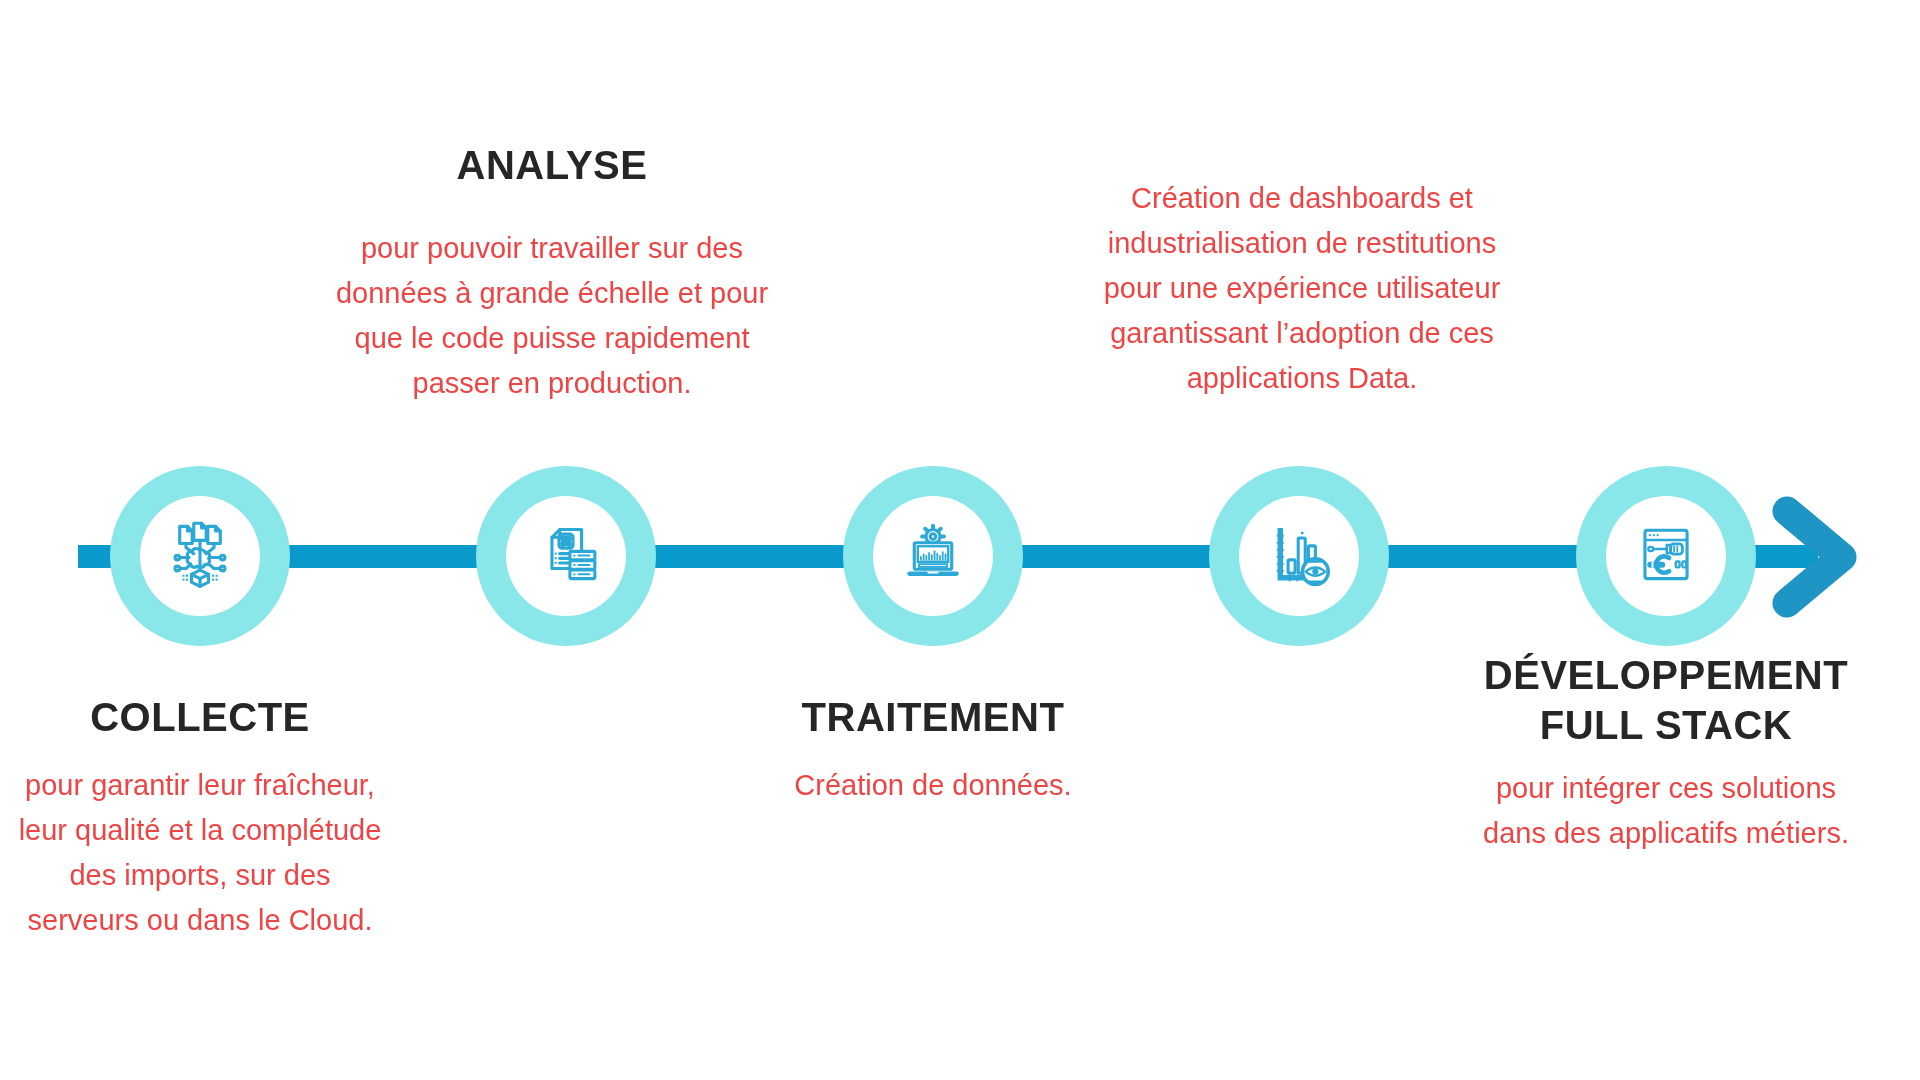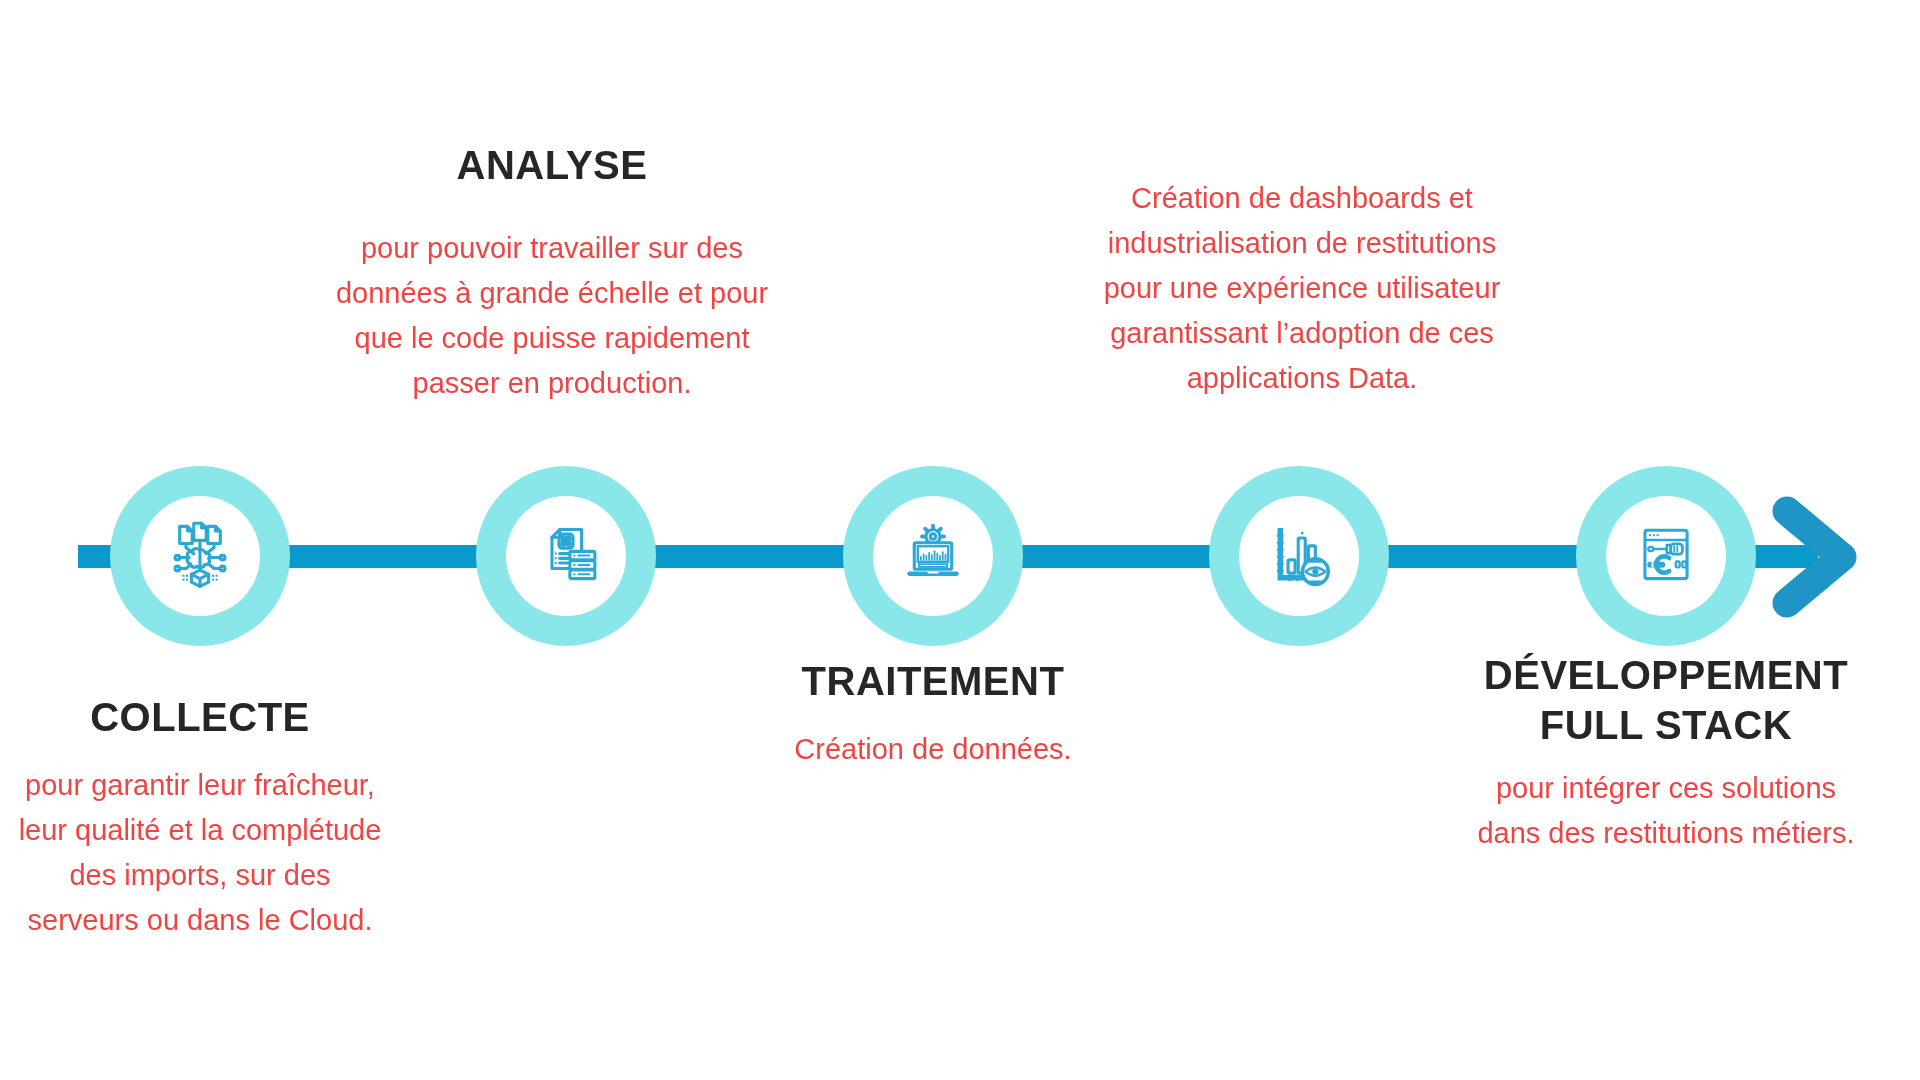--- a/index.html
+++ b/index.html
@@ -21,21 +21,21 @@
     letter-spacing:.5px;white-space:pre-line;
   }
   .label p{
     margin:0;font-size:29px;line-height:45px;color:#ef4444;white-space:pre-line;
   }
   .label.above{top:140px;}
   .label.above p{margin-top:36px;}
   .label.below p{margin-top:21px;}
   .label.l1{left:-5px;width:410px;top:692px;}
   .label.l2{left:302px;width:500px;}
-  .label.l3{left:733px;width:400px;top:656px;}
+  .label.l3{left:733px;width:400px;top:692px;}
   .label.l4{left:1052px;width:500px;}
   .label.l5{left:1431px;width:470px;top:650px;}
   .label.l5 p{margin-top:16px;}
 </style>
 </head>
 <body>
 
 <div class="canvas">
 
   <div class="timeline-bar"></div>
@@ -251,16 +251,16 @@
 industrialisation de restitutions
 pour une expérience utilisateur
 garantissant l’adoption de ces
 applications Data.</p>
   </div>
 
   <div class="label below l5">
     <h2>DÉVELOPPEMENT
 FULL STACK</h2>
     <p>pour intégrer ces solutions
-dans des restitutions métiers.</p>
+dans des applicatifs métiers.</p>
   </div>
 
 </div>
 
 </body></html>

